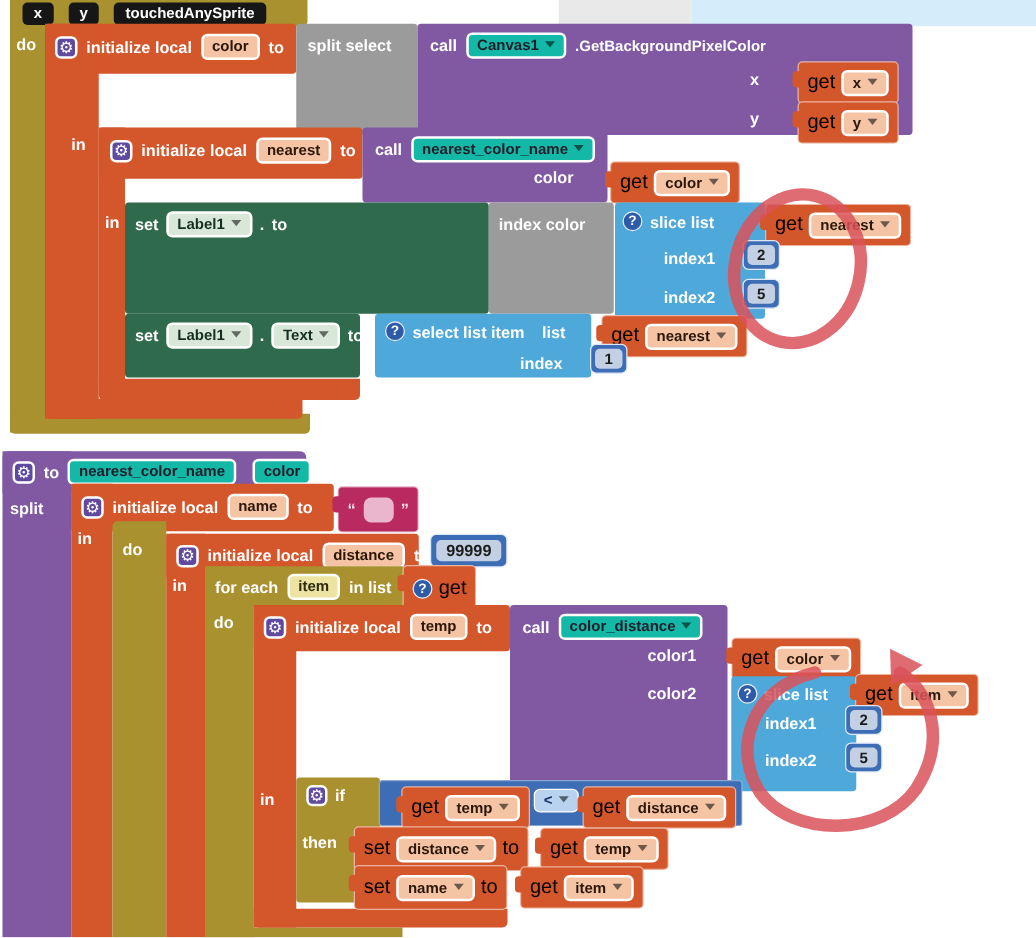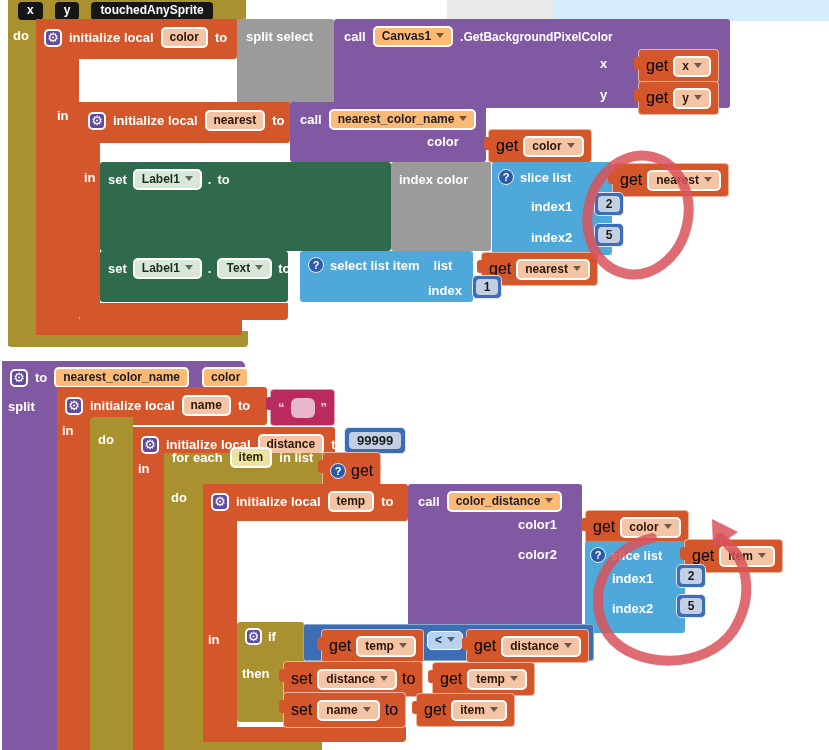--- a/index.html
+++ b/index.html
@@ -8,21 +8,21 @@
   .b{position:absolute;box-sizing:border-box;border-radius:3px;}
   .olive{background:#A8912E;} .orange{background:#D4572B;} .purple{background:#8159A3;}
   .gray{background:#9B9B9B;} .green{background:#2E6A4B;} .blue{background:#4FA8DA;}
   .navy{background:#3C6DB5;}
   .lbl{position:absolute;color:#fff;font-weight:700;font-size:13px;white-space:nowrap;}
   .frow{position:absolute;display:flex;align-items:center;gap:7px;white-space:nowrap;}
   .frow .k{color:#fff;font-weight:700;font-size:13px;}
   .meth{color:#fff;font-weight:700;font-size:12px;}
   .chip{display:inline-block;background:#F4C4A4;border:2px solid #fff;border-radius:5px;
         color:#2b1608;font-weight:700;font-size:12px;padding:1px 7px;line-height:1.25;white-space:nowrap;}
-  .chip.lav{background:#fdba74;color:#1d1d2b;}
+  .chip.lav{background:#14b8a6;color:#1d1d2b;}
   .chip.grn{background:#D9E7D9;color:#15301d;}
   .chip.khaki{background:#EDE3A2;color:#2e2a0a;}
   .chip.lite{background:#B9D2F0;color:#12315e;border-width:1px;}
   .dd::after{content:"";display:inline-block;margin-left:5px;vertical-align:2px;
              border-left:4px solid transparent;border-right:4px solid transparent;
              border-top:5px solid rgba(0,0,0,.55);}
   .gb{position:absolute;display:flex;align-items:center;gap:5px;padding:2px 7px;
       border-radius:4px;background:#D4572B;border:1px solid rgba(255,255,255,.55);height:28px;}
   .gb::before{content:"";position:absolute;left:-5px;top:7px;width:6px;height:13px;
       background:inherit;border-radius:3px 0 0 3px;}
@@ -151,21 +151,21 @@
   <div class="b blue" style="left:300px;top:251px;width:173px;height:51px;"></div>
   <div class="frow" style="left:308px;top:257px;gap:6px;">
     <span class="qico">?</span>
     <span class="k">select list item</span>
     <span class="k" style="margin-left:8px;">list</span>
   </div>
   <div class="gb" style="left:481px;top:252px;">
     <span class="k">get</span>
     <span class="chip dd">nearest</span>
   </div>
-  <span class="lbl" style="left:428px;top:283px;">index</span>
+  <span class="lbl" style="left:416px;top:283px;">index</span>
   <div class="numblk" style="left:472px;top:275px;">
       <span class="numfield">1</span>
     </div>
 
   <div class="b purple" style="left:2px;top:361px;width:243px;height:34px;border-radius:5px 5px 0 0;"></div>
   <div class="b purple" style="left:2px;top:361px;width:55px;height:389px;border-radius:0;"></div>
   <div class="frow" style="left:10px;top:367px;">
     <span class="gear">⚙</span>
     <span class="k">to</span>
     <span class="chip lav">nearest_color_name</span>
@@ -201,21 +201,21 @@
     <span class="k">to</span>
   </div>
   <span class="lbl" style="left:138px;top:461px;">in</span>
   <div class="numblk" style="left:344px;top:427px;padding:4px;">
       <span class="numfield" style="font-size:13px;padding:1px 8px;">99999</span>
     </div>
 
   <div class="b olive" style="left:164px;top:453px;width:160px;height:33px;"></div>
   <div class="b olive" style="left:164px;top:453px;width:39px;height:297px;border-radius:0;"></div>
   <div class="b olive" style="left:164px;top:742px;width:158px;height:8px;border-radius:0;"></div>
-  <div class="frow" style="left:172px;top:447px;">
+  <div class="frow" style="left:172px;top:459px;">
     <span class="k">for each</span>
     <span class="chip khaki">item</span>
     <span class="k">in list</span>
   </div>
   <span class="lbl" style="left:171px;top:490px;">do</span>
   <div class="gb" style="left:322px;top:452px;height:31px;">
     <span class="qico">?</span>
     <span class="k">get</span>
   </div>
 

